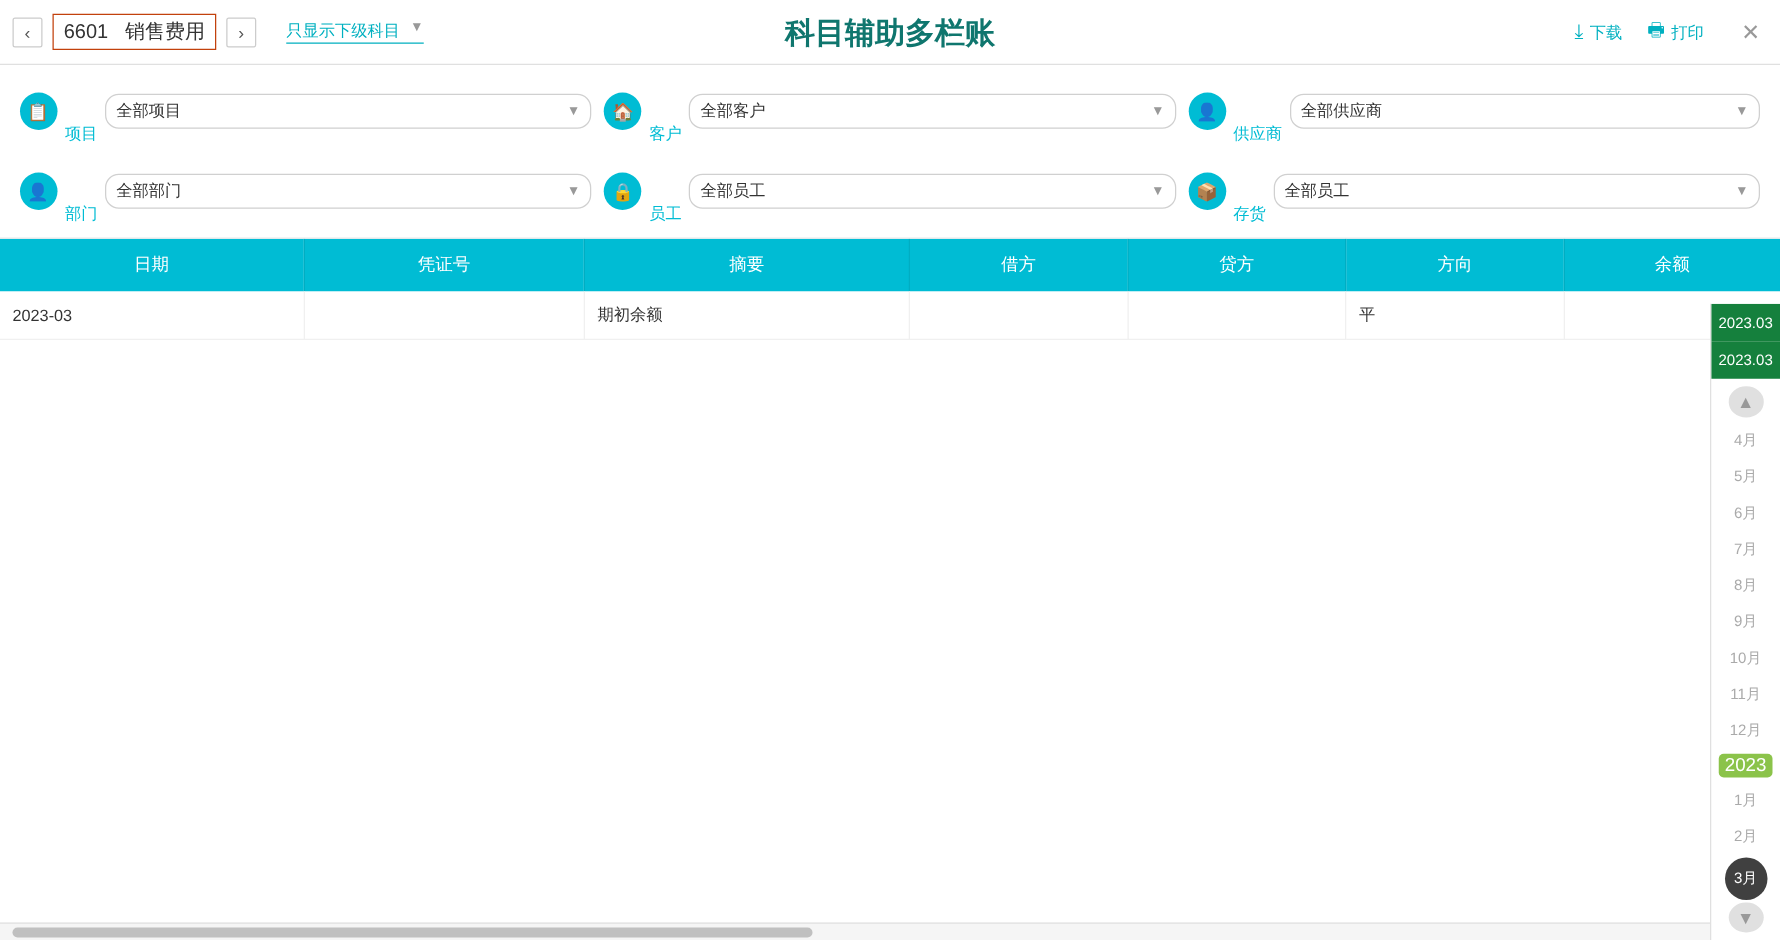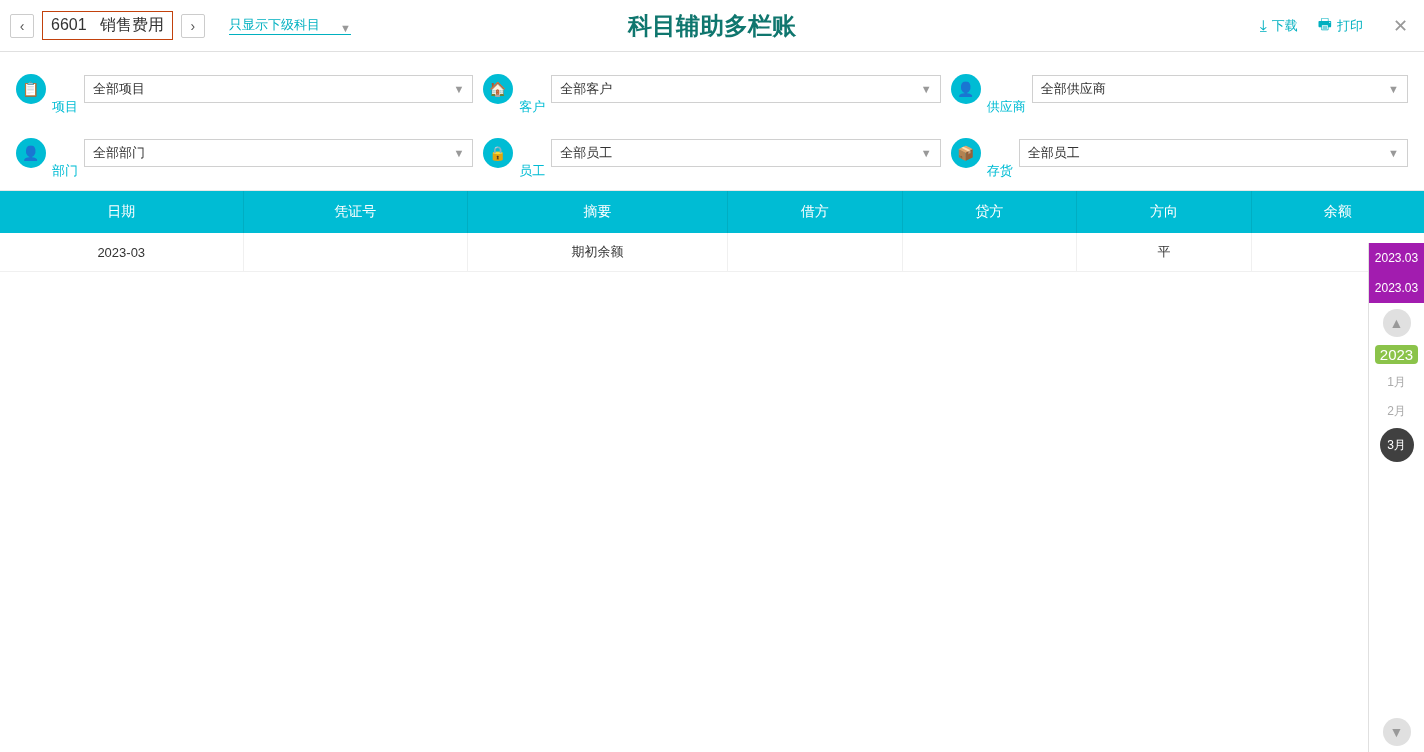--- a/index.html
+++ b/index.html
@@ -46,21 +46,21 @@
     }
     .account-code-box {
       border: 1px solid #c2410c;
       padding: 3px 8px;
       font-size: 16px;
       color: #333;
       min-width: 120px;
       display: inline-block;
     }
     .show-sub-btn {
-      display: flex; align-items: flex-end; gap: 20px;
+      display: flex; align-items: flex-start; gap: 8px;
       color: #00b0c0;
       border-bottom: 1px solid #00b0c0;
       cursor: pointer;
       font-size: 13px;
       text-decoration: none;
       margin-left: 16px;
     }
     .title-center {
       font-size: 24px;
       font-weight: bold;
@@ -117,21 +117,21 @@
     .filter-label {
       color: #00bcd4;
       font-size: 13px;
       white-space: nowrap;
       margin-top: 36px;
     }
     .filter-select {
       flex: 1;
       border: 1px solid #d0d0d0;
       padding: 4px 8px;
-      border-radius: 0;
+      border-radius: 11px;
       background: #fff;
       display: flex; align-items: center; justify-content: space-between;
       cursor: pointer;
       font-size: 13px;
       color: #333;
       min-width: 0;
     }
     .filter-select span { overflow: hidden; text-overflow: ellipsis; white-space: nowrap; }
     .chevron { color: #999; font-size: 11px; flex-shrink: 0; }
     
@@ -154,21 +154,20 @@
       font-size: 14px;
       border-right: 1px solid #00adc2;
     }
     .data-table thead tr th:last-child { border-right: none; }
     .data-table tbody tr td {
       padding: 10px 10px;
       border-bottom: 1px solid #f0f0f0;
       border-right: 1px solid #f0f0f0;
       color: #333;
       font-size: 13px;
-      text-align: center;
     }
     .data-table tbody tr td:last-child { border-right: none; }
     
     .h-scroll {
       height: 14px;
       background: #f5f5f5;
       border-top: 1px solid #e0e0e0;
       position: relative;
     }
     .h-scroll-thumb {
@@ -189,21 +188,21 @@
       width: 56px;
       background: #fff;
       border-left: 1px solid #e0e0e0;
       display: flex;
       flex-direction: column;
       align-items: center;
       overflow: hidden;
     }
     .side-panel-active-bar {
       width: 100%;
-      background: #a21caf;
+      background: #15803d;
       color: #fff;
       text-align: center;
       padding: 8px 0;
       font-size: 12px;
       cursor: pointer;
     }
     .side-nav-arrow {
       width: 28px; height: 28px;
       border-radius: 50%;
       background: #e0e0e0;
@@ -336,21 +335,21 @@
         <div class="filter-select">
           <span>全部员工</span>
           <span class="chevron">▼</span>
         </div>
       </div>
     </div>
   </div>
 
   <div style="display:flex; flex:1; overflow:hidden; position:relative;">
 
-    <div style="flex:1; display:flex; flex-direction:row; overflow:hidden;">
+    <div style="flex:1; display:flex; flex-direction:column; overflow:hidden;">
       <div class="table-wrapper">
         <table class="data-table">
           <thead>
             <tr>
               <th>日期</th>
               <th>凭证号</th>
               <th>摘要</th>
               <th>借方</th>
               <th>贷方</th>
               <th>方向</th>
@@ -381,20 +380,31 @@
 
       <div class="side-panel-active-bar">
         <span>2023.03</span>
       </div>
       <div class="side-panel-active-bar" style="margin-bottom:2px;">
         <span>2023.03</span>
       </div>
 
       <div class="side-nav-arrow">▲</div>
 
+      <div id="side-months-above">
+          <div class="side-item">4月</div>
+          <div class="side-item">5月</div>
+          <div class="side-item">6月</div>
+          <div class="side-item">7月</div>
+          <div class="side-item">8月</div>
+          <div class="side-item">9月</div>
+          <div class="side-item">10月</div>
+          <div class="side-item">11月</div>
+          <div class="side-item">12月</div>
+        </div>
 
       <div style="text-align:center; margin:2px 0;">
         <span class="side-year-badge">2023</span>
       </div>
 
       <div id="side-months-below">
           <div class="side-item">1月</div>
           <div class="side-item">2月</div>
           <div style="display: flex; justify-content: center; width: 100%;">
             <div class="side-item active-month">3月</div>

